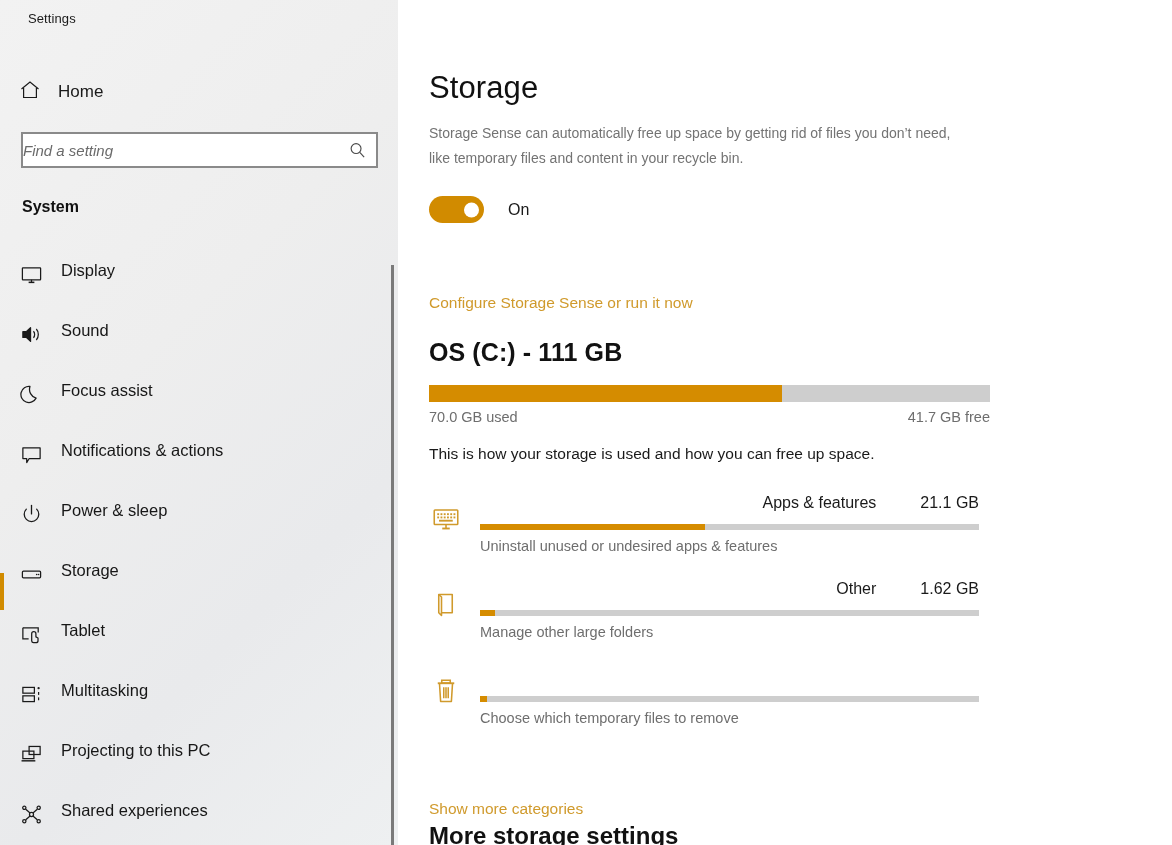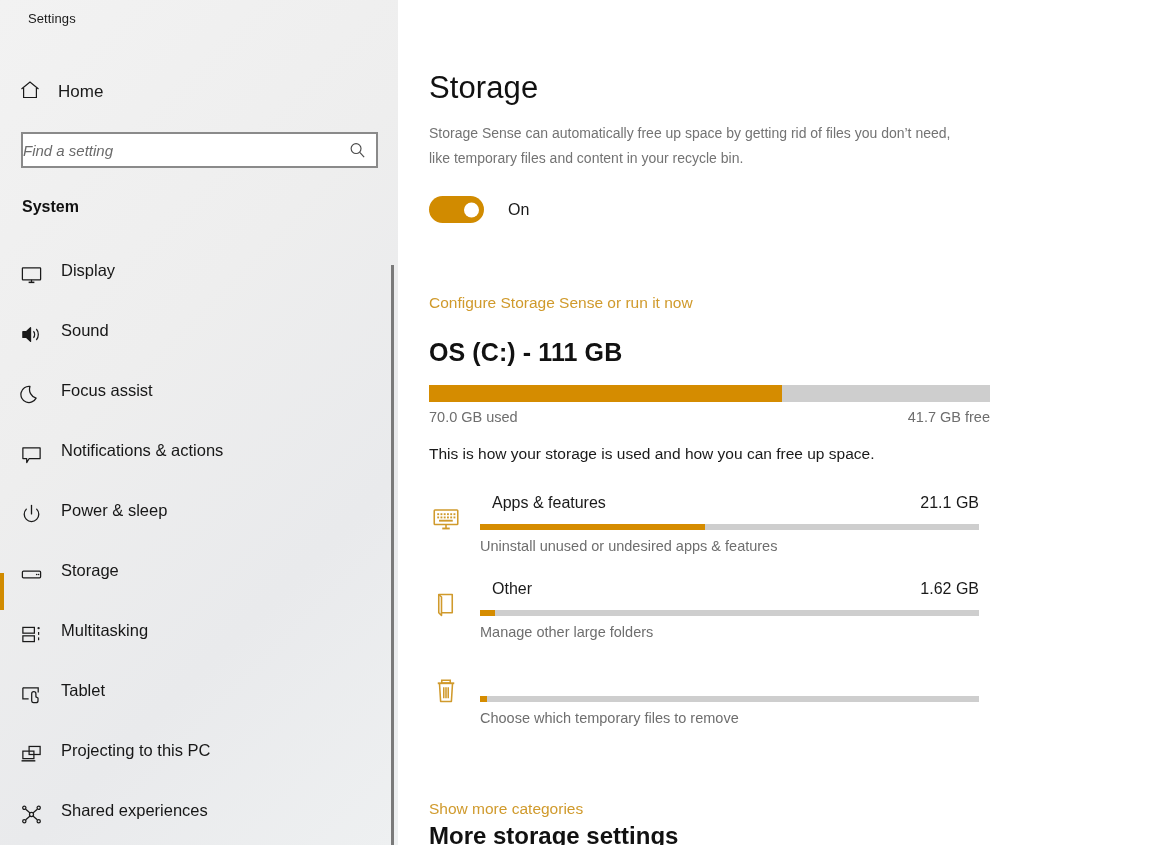--- a/index.html
+++ b/index.html
@@ -287,26 +287,27 @@
     left: 0;
     top: 14px;
     width: 34px;
     height: 34px;
     display: flex;
     align-items: center;
     justify-content: center;
   }
   .cat-head {
     position: absolute;
-    left: 63px;
+    left: 54px;
     right: 11px;
     top: 6px;
     display: flex;
-    justify-content: space-between;
+    justify-content: flex-end;
     align-items: baseline;
+    gap: 44px;
   }
   .cat-name {
     font-size: 16px;
     color: #1a1a1a;
   }
   .cat-size {
     font-size: 16px;
     color: #1a1a1a;
   }
   .cat-bar {
@@ -433,39 +434,39 @@
             <circle cx="17.4" cy="12" r="0.85" fill="#1a1a1a" stroke="none"></circle>
             <circle cx="19.4" cy="12" r="0.85" fill="#1a1a1a" stroke="none"></circle>
           </svg>
         </span>
         <span class="nav-label">Storage</span>
       </div>
 
       <div class="nav-item">
         <span class="nav-icon">
           <svg width="23" height="23" viewBox="0 0 24 24" fill="none" stroke="#1a1a1a" stroke-width="1.3">
+            <path d="M3 5 L19 5 L19 10"></path>
+            <path d="M3 5 L3 16.5 L9 16.5"></path>
+            <path d="M12.2 11.2 A2.2 2.2 0 0 1 16.6 11.2 L16.6 14.5 L18.8 15.6 L18.8 18.4 A2.2 2.2 0 0 1 16.6 20.6 L14.2 20.6 A2.2 2.2 0 0 1 12.2 18.6 Z" stroke-linejoin="round"></path>
+          </svg>
+        </span>
+        <span class="nav-label">Tablet</span>
+      </div>
+
+      <div class="nav-item">
+        <span class="nav-icon">
+          <svg width="23" height="23" viewBox="0 0 24 24" fill="none" stroke="#1a1a1a" stroke-width="1.3">
             <rect x="3" y="4.6" width="12" height="6"></rect>
             <rect x="3" y="13.4" width="12" height="6"></rect>
             <circle cx="19.4" cy="5.4" r="1.2" fill="#1a1a1a" stroke="none"></circle>
             <line x1="19.4" y1="9.4" x2="19.4" y2="12.4"></line>
             <line x1="19.4" y1="15" x2="19.4" y2="18"></line>
           </svg>
         </span>
         <span class="nav-label">Multitasking</span>
-      </div>
-
-      <div class="nav-item">
-        <span class="nav-icon">
-          <svg width="23" height="23" viewBox="0 0 24 24" fill="none" stroke="#1a1a1a" stroke-width="1.3">
-            <path d="M3 5 L19 5 L19 10"></path>
-            <path d="M3 5 L3 16.5 L9 16.5"></path>
-            <path d="M12.2 11.2 A2.2 2.2 0 0 1 16.6 11.2 L16.6 14.5 L18.8 15.6 L18.8 18.4 A2.2 2.2 0 0 1 16.6 20.6 L14.2 20.6 A2.2 2.2 0 0 1 12.2 18.6 Z" stroke-linejoin="round"></path>
-          </svg>
-        </span>
-        <span class="nav-label">Tablet</span>
       </div>
 
       <div class="nav-item">
         <span class="nav-icon">
           <svg width="23" height="23" viewBox="0 0 24 24" fill="none" stroke="#1a1a1a" stroke-width="1.3">
             <rect x="9.5" y="3.6" width="11.5" height="8.4"></rect>
             <path d="M3 8.6 L14.5 8.6 L14.5 16.4 L3 16.4 Z"></path>
             <line x1="1.6" y1="18.6" x2="16" y2="18.6" stroke-width="1.5"></line>
           </svg>
         </span>

